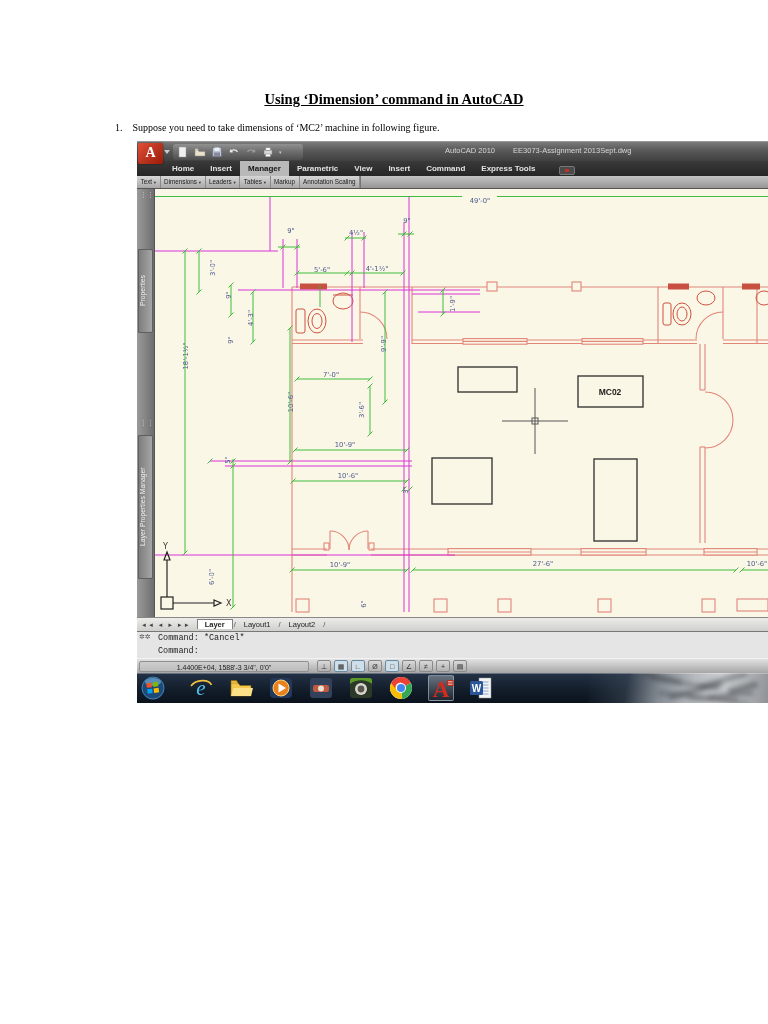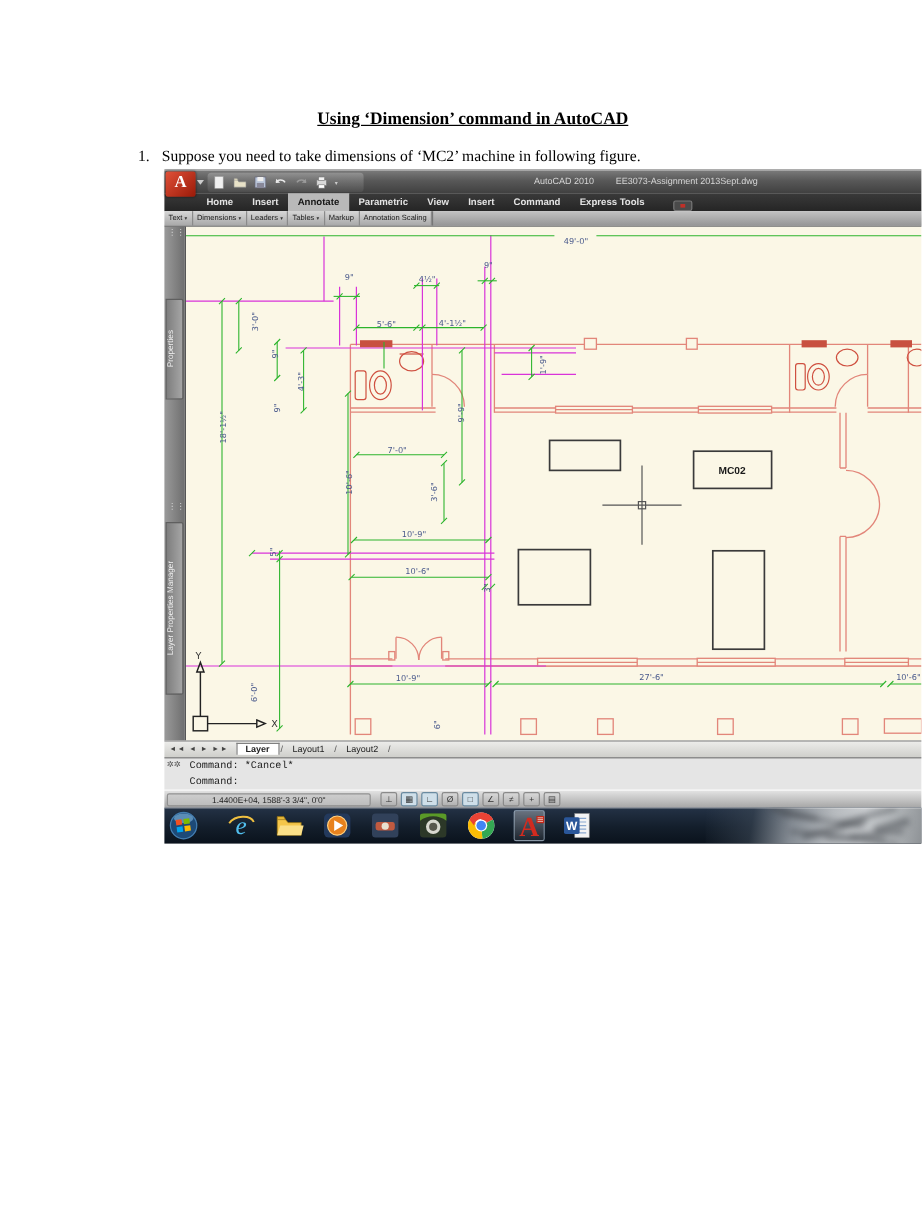--- a/index.html
+++ b/index.html
@@ -1,38 +1,38 @@
 <!DOCTYPE html>
 <html><head>
 <meta charset="utf-8">
 <style>
   * { margin:0; padding:0; box-sizing:border-box; }
   body { width:768px; height:1024px; background:#fff; font-family:"Liberation Sans",sans-serif; position:relative; overflow:hidden; }
   .doc-title { position:absolute; top:91px; left:0; width:768px; text-align:center;
     font-family:"Liberation Serif",serif; font-weight:bold; font-size:14.5px; text-decoration:underline; color:#000;padding-left:20px; }
-  .doc-item { position:absolute; top:122px; left:115px; font-family:"Liberation Serif",serif; font-size:13px; color:#000; }
+  .doc-item { position:absolute; top:122px; left:115px; font-family:"Liberation Serif",serif; font-size:10px; color:#000; }
   .doc-item .num { margin-right:10px; }
 
   .acad { position:absolute; left:137px; top:141px; width:631px; height:562px; }
 
   
   .titlebar { position:absolute; top:0; left:0; width:631px; height:20px;
     background:linear-gradient(#7a7a7a,#585858 45%,#404040); border-top:1px solid #999; }
   .logo { position:absolute; left:1px; top:1px; width:25px; height:21px; border-radius:2px;
     background:linear-gradient(135deg,#e05038,#9a1a08); color:#fff; font-weight:bold;
     font-family:"Liberation Serif",serif; font-size:14px; text-align:center; line-height:20px; z-index:5;
     box-shadow:0 0 2px rgba(0,0,0,.6);}
   .logo-arrow { position:absolute; left:27px; top:8px; width:0; height:0; border-left:3px solid transparent; border-right:3px solid transparent; border-top:4px solid #ccc; }
   .qat { position:absolute; left:36px; top:2px; height:16px; width:130px; border-radius:3px;
     background:linear-gradient(rgba(255,255,255,.22),rgba(255,255,255,.06)); display:flex; align-items:center; padding:0 4px; gap:5px; }
   .qicon { width:12px; height:12px; display:block; }
   .titletext { position:absolute; left:308px; top:4px; display:flex; gap:18px; font-size:7.5px; color:#d6d6d6; white-space:nowrap; }
 
   
-  .tabrow { position:absolute; top:20px; left:0; width:631px; height:15px; background:linear-gradient(#3a3a3a,#252525); display:flex; align-items:flex-end; padding-left:27px; }
+  .tabrow { position:absolute; top:20px; left:0; width:631px; height:15px; background:linear-gradient(#3a3a3a,#252525); display:flex; align-items:center; padding-left:27px; }
   .rtab { font-size:8px; font-weight:bold; color:#e3e3e3; padding:0 8px; line-height:15px; }
   .rtab.active { background:#b9b9b9; color:#151515; }
   .rtab-icon { width:16px; height:9px; margin:3px 0 0 16px; background:#4a4a4a; border:1px solid #777; border-radius:2px; position:relative; }
   .rtab-icon::after{content:"";position:absolute;left:5px;top:2px;width:4px;height:3px;background:#c03028;}
 
   
   .panelrow { position:absolute; top:35px; left:0; width:631px; height:13px;
     background:linear-gradient(#d6d6d6,#a8a8a8); border-bottom:1px solid #555; display:flex; }
   .pitem { font-size:6.3px; color:#1a1a1a; padding:0 3.5px; line-height:12px; border-right:1px solid #8a8a8a; white-space:nowrap; }
   .pitem .fly { font-size:4.5px; color:#333; }
@@ -126,21 +126,21 @@
     </div>
     <div class="titletext">
       <span>AutoCAD 2010</span>
       <span>EE3073-Assignment 2013Sept.dwg</span>
     </div>
   </div>
 
   <div class="tabrow" id="tabrow">
       <div class="rtab">Home</div>
       <div class="rtab">Insert</div>
-      <div class="rtab active">Annotate</div>
+      <div class="rtab active">Manager</div>
       <div class="rtab">Parametric</div>
       <div class="rtab">View</div>
       <div class="rtab">Insert</div>
       <div class="rtab">Command</div>
       <div class="rtab">Express Tools</div>
       <div class="rtab-icon"></div>
     </div>
 
   <div class="panelrow" id="panelrow">
       <div class="pitem">Text <span class="fly">▾</span></div>

